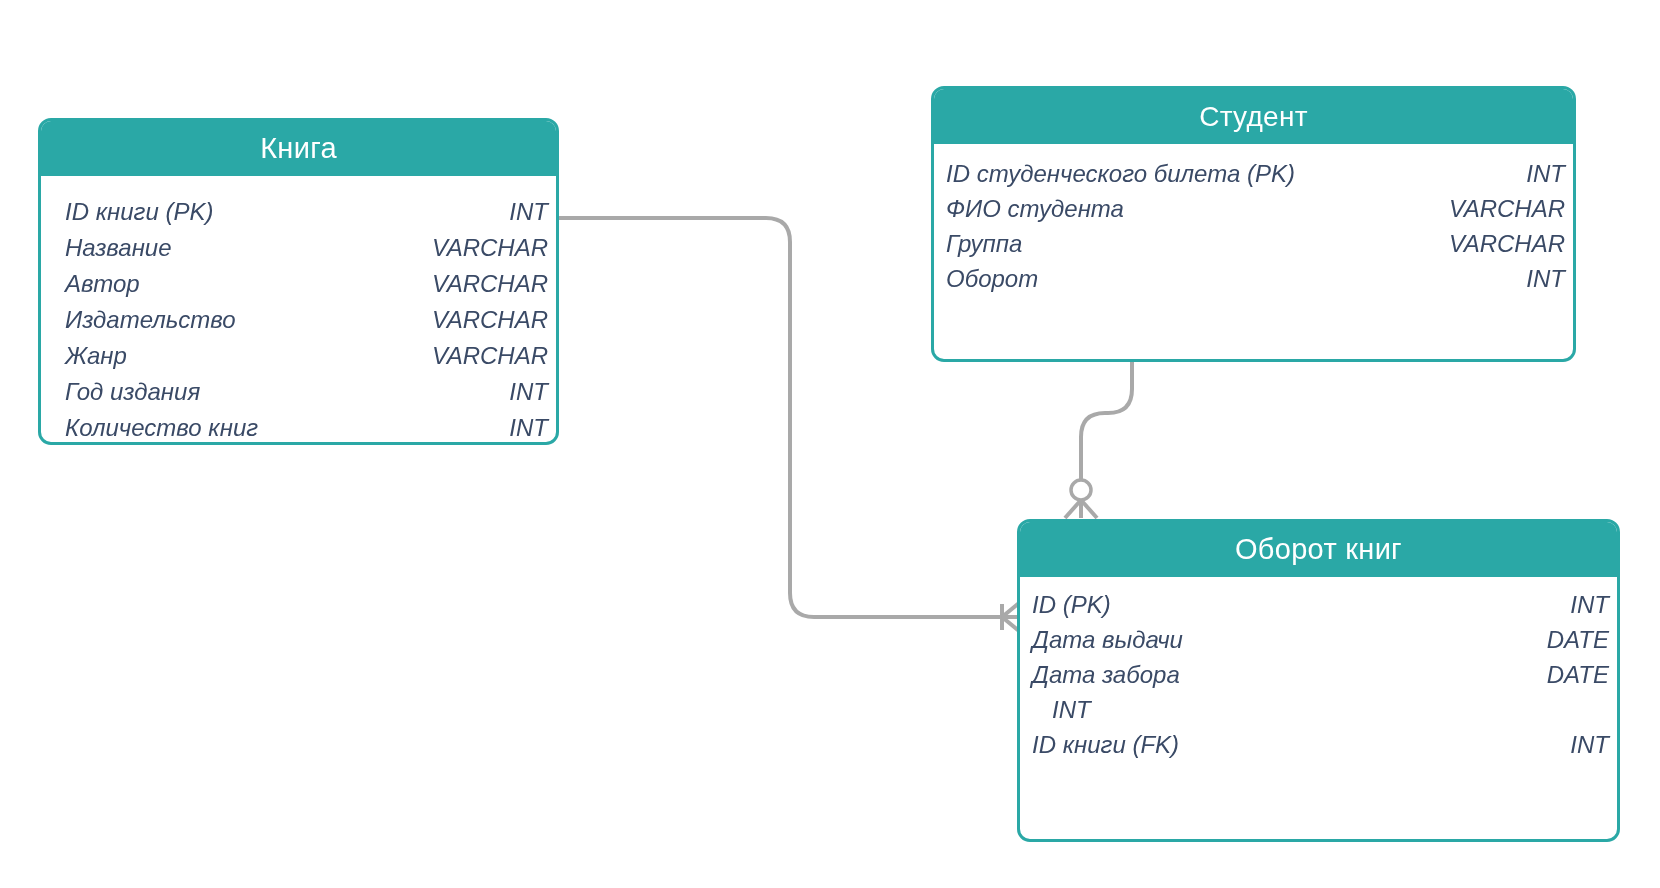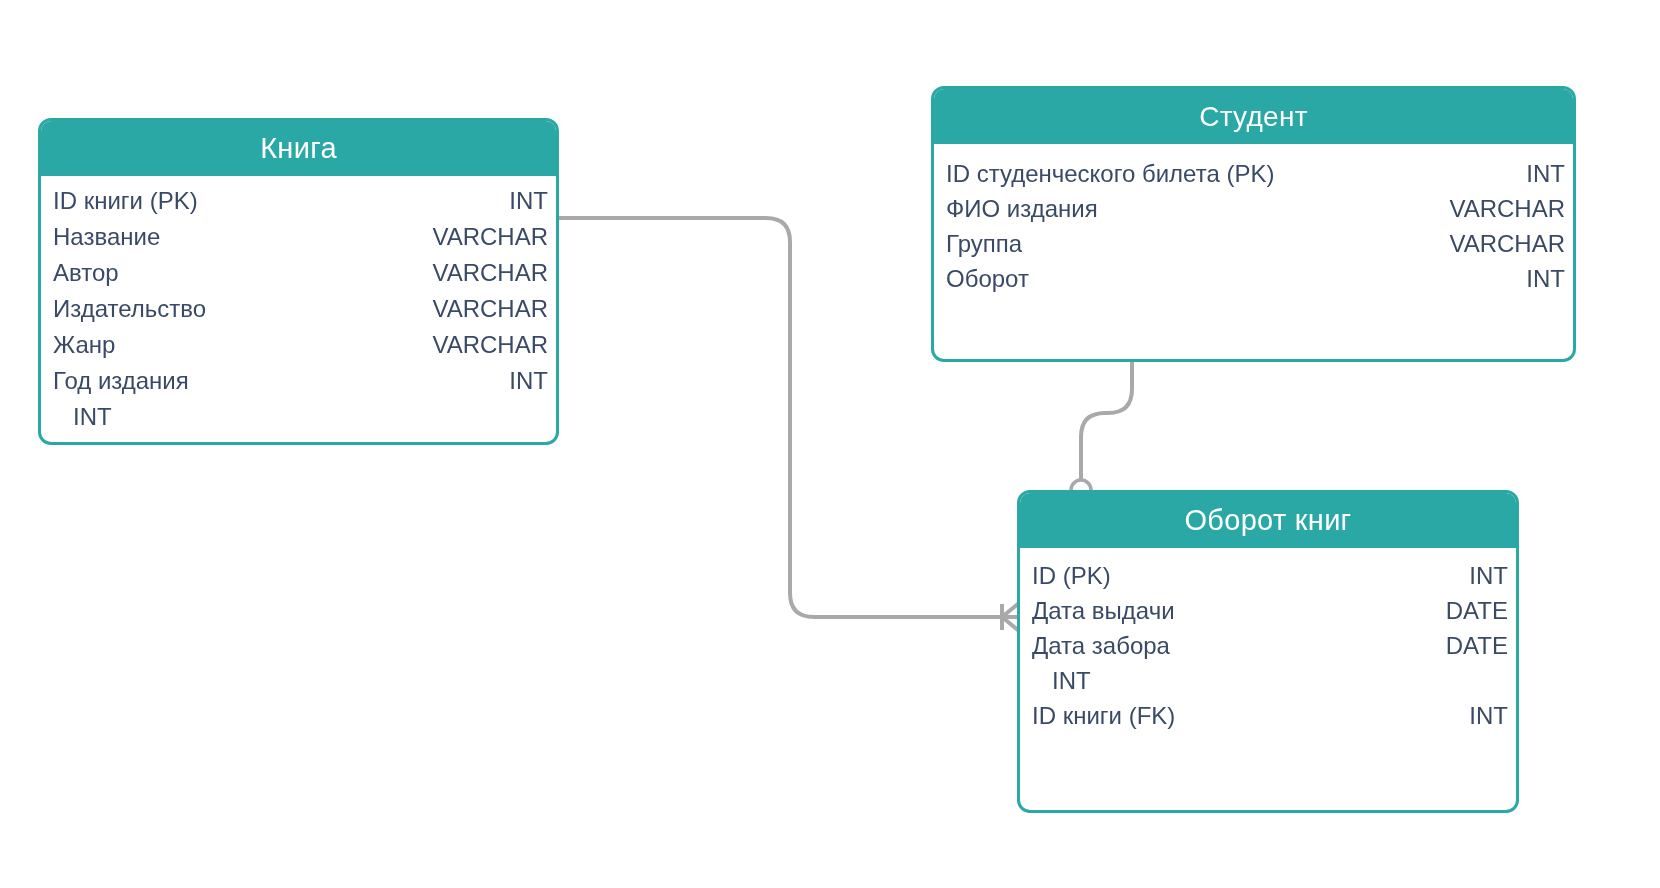--- a/index.html
+++ b/index.html
@@ -28,35 +28,35 @@
     border-radius:13px;overflow:hidden;
   }
   .entity-header{
     height:55px;background:var(--accent-color,#2aa8a6);
     color:var(--header-text-color,#fff);
     display:flex;align-items:center;justify-content:center;
     letter-spacing:.3px;
   }
   .serif-header{font-family:Liberation Sans, sans-serif;font-size:29px;}
   .sans-header{font-family:"Liberation Sans",sans-serif;font-size:28px;}
-  .entity-body{padding:8px 8px 0 12px;}
+  .entity-body{padding:8px 8px 0 12px;font-style:italic;}
   .attr-row{
     display:flex;justify-content:space-between;align-items:baseline;
     line-height:35px;font-size:24px;color:var(--text-color,#3a4a66);
     white-space:nowrap;
   }
   .attr-name{text-align:left;}
   .attr-type{text-align:right;padding-left:20px;}
 
   #kniga{left:38px;top:118px;width:521px;height:327px;}
   #kniga .attr-row{line-height:36px;}
-  #kniga .entity-body{padding-top:7px;}
+  #kniga .entity-body{padding-top:18px;margin-left:12px;}
   #student{left:931px;top:38px;width:645px;height:276px;margin-top:48px;}
   #student .entity-body{padding-top:12px;}
-  #oborot{left:1017px;top:490px;width:502px;height:323px;}
+  #oborot{left:1017px;top:519px;width:603px;height:323px;}
   #oborot .entity-body{padding-top:10px;}
 </style>
 </head>
 <body>
 
 <div class="canvas">
 
   <svg class="connectors" viewBox="0 0 1660 888" xmlns="http://www.w3.org/2000/svg">
 
     <g>
@@ -98,34 +98,35 @@
       </div>
       <div class="attr-row">
         <span class="attr-name">Жанр</span>
         <span class="attr-type">VARCHAR</span>
       </div>
       <div class="attr-row">
         <span class="attr-name">Год издания</span>
         <span class="attr-type">INT</span>
       </div>
       <div class="attr-row">
+        <span class="attr-name">Количество книг</span>
         <span class="attr-type">INT</span>
       </div>
     </div>
   </div>
 
   <div class="entity" id="student">
     <div class="entity-header sans-header">Студент</div>
     <div class="entity-body">
       <div class="attr-row">
         <span class="attr-name">ID студенческого билета (PK)</span>
         <span class="attr-type">INT</span>
       </div>
       <div class="attr-row">
-        <span class="attr-name">ФИО издания</span>
+        <span class="attr-name">ФИО студента</span>
         <span class="attr-type">VARCHAR</span>
       </div>
       <div class="attr-row">
         <span class="attr-name">Группа</span>
         <span class="attr-type">VARCHAR</span>
       </div>
       <div class="attr-row">
         <span class="attr-name">Оборот</span>
         <span class="attr-type">INT</span>
       </div>

